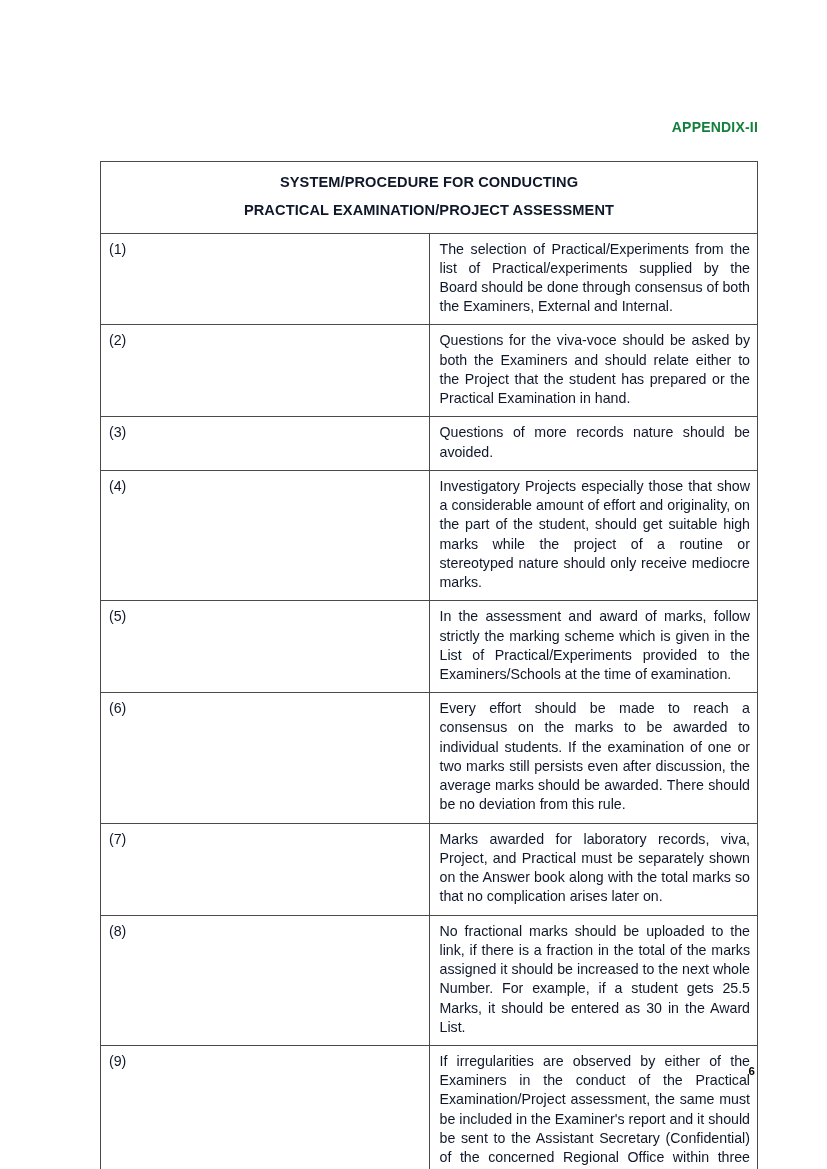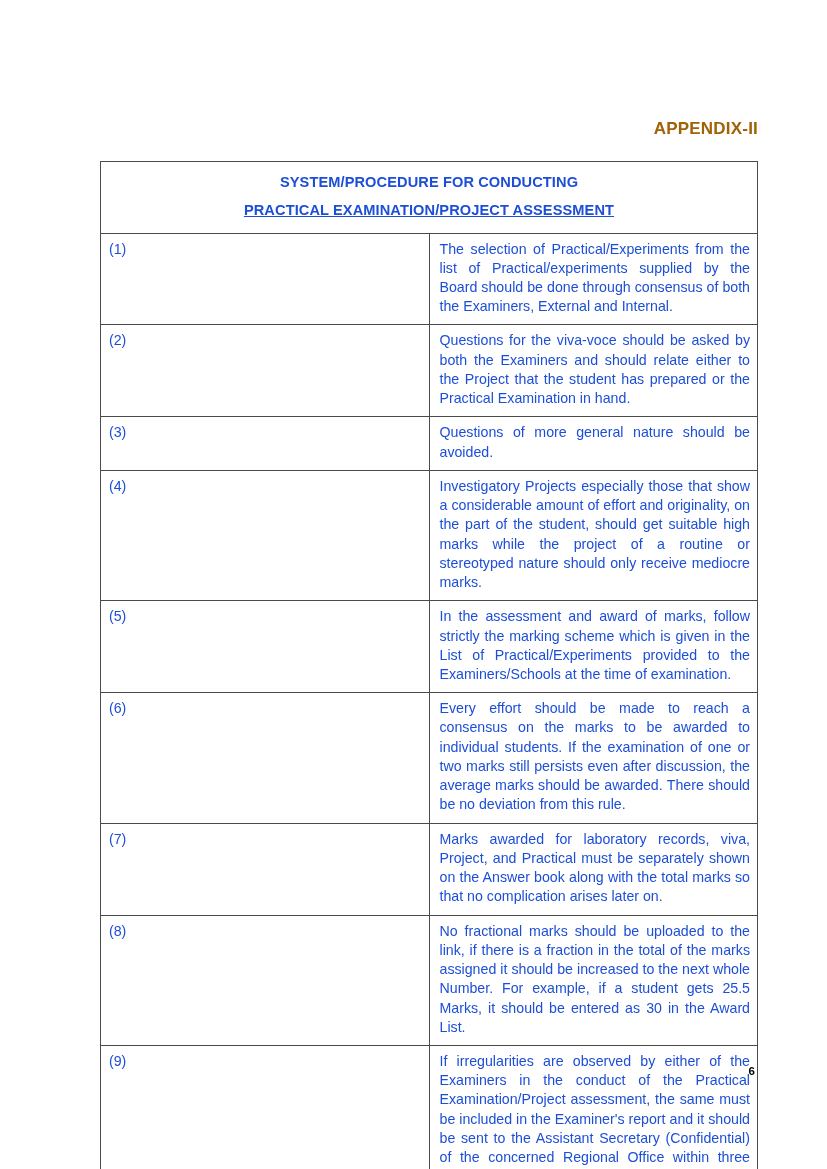--- a/index.html
+++ b/index.html
@@ -20,42 +20,42 @@
     position: absolute;
     inset: 0;
     background: #fff;
   }
 
   
   .appendix-header {
     position: absolute;
     top: 119px;
     right: 69px;
-    font-size: 17px;
+    font-size: 14px;
     font-weight: bold;
     letter-spacing: 0.2px;
-    color: #a16207;
+    color: #15803d;
   }
 
   
   .proc-table {
     position: absolute;
     left: 100px;
     top: 161px;
     width: 658px;
     border-collapse: collapse;
     table-layout: fixed;
   }
   .proc-table td {
     border: 1px solid #4a4a4a;
     vertical-align: top;
     padding: 6px 8px 8px 8px;
     font-size: 14.2px;
     line-height: 1.355;
-    color: #1d4ed8;
+    color: #0f172a;
   }
   .proc-table td.num {
     width: 58px;
     padding-left: 8px;
     padding-right: 2px;
     text-align: left;
     white-space: nowrap;
   }
   .proc-table td.body {
     text-align: justify;
@@ -66,21 +66,21 @@
     margin-left: 7px;
   }
   .proc-table td.head-cell {
     text-align: center;
     font-weight: bold;
     padding: 11px 8px 12px 8px;
     font-size: 14.6px;
     letter-spacing: 0.1px;
   }
   .head-line-1 { display: block; margin-bottom: 8px; }
-  .head-line-2 { display: block; text-decoration: underline; }
+  .head-line-2 { display: block; }
 
   
   .page-number {
     position: absolute;
     top: 1065px;
     right: 72px;
     font-size: 11.5px;
     font-weight: bold;
     color: #000;
   }
@@ -121,21 +121,21 @@
         <td class="body">The selection of Practical/Experiments from the list of Practical/experiments supplied by the Board should be done through consensus of both the Examiners, External and Internal.</td>
       </tr>
 
       <tr>
         <td class="num">(2)</td>
         <td class="body">Questions for the viva-voce should be asked by both the Examiners and should relate either to the Project that the student has prepared or the Practical Examination in hand.</td>
       </tr>
 
       <tr>
         <td class="num">(3)</td>
-        <td class="body">Questions of more general nature should be avoided.</td>
+        <td class="body">Questions of more records nature should be avoided.</td>
       </tr>
 
       <tr>
         <td class="num">(4)</td>
         <td class="body">Investigatory Projects especially those that show a considerable amount of effort and originality, on the part of the student, should get suitable high marks while the project of a routine or stereotyped nature should only receive mediocre marks.</td>
       </tr>
 
       <tr>
         <td class="num">(5)</td>
         <td class="body">In the assessment and award of marks, follow strictly the marking scheme which is given in the List of Practical/Experiments provided to the Examiners/Schools at the time of examination.</td>

